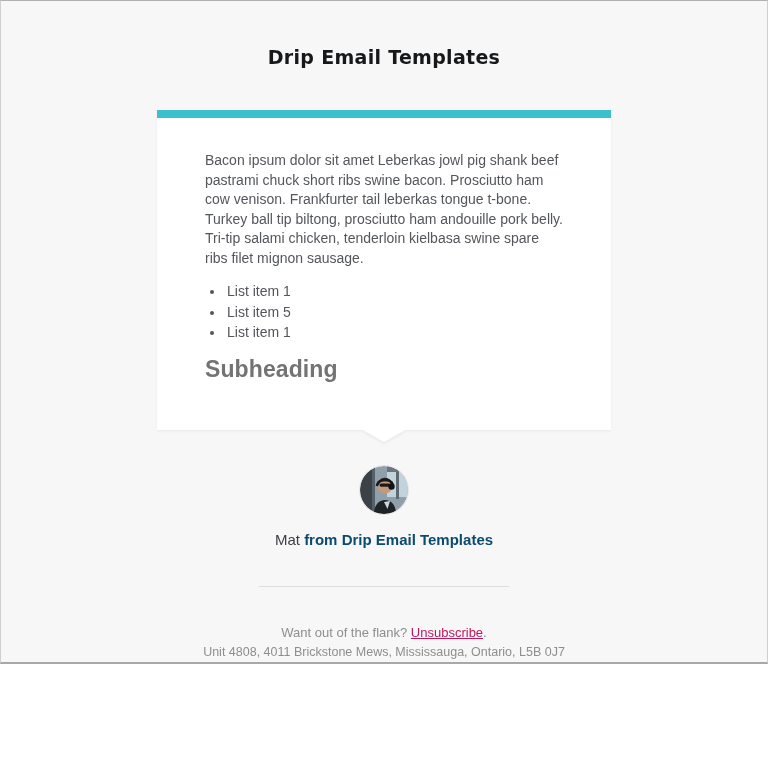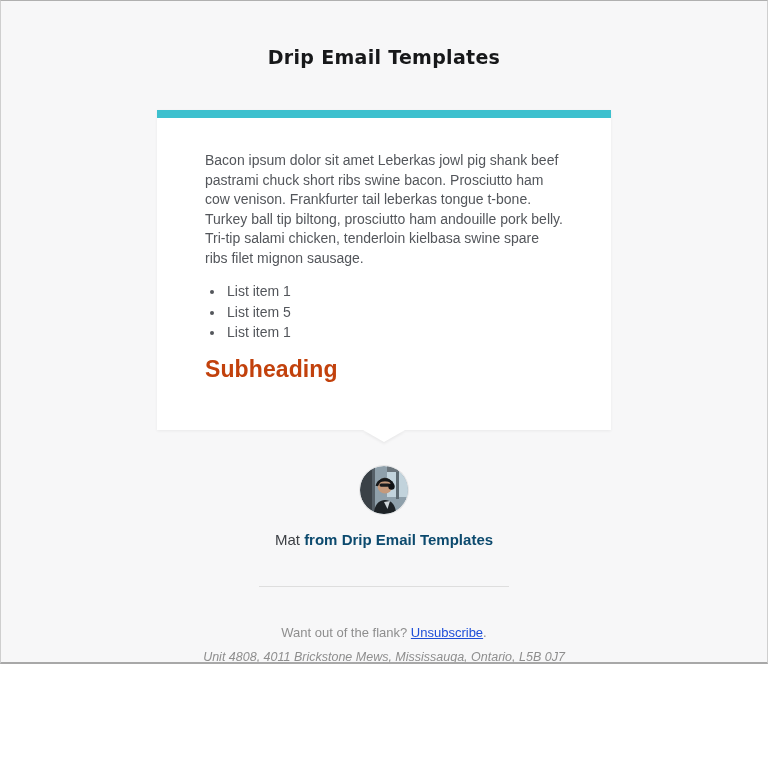--- a/index.html
+++ b/index.html
@@ -44,21 +44,21 @@
   .card-list {
     margin: 14px 0 0 4px;
     padding-left: 16px;
   }
   .card-list li { margin: 0 0 1px 0; padding-left: 2px; }
   .subheading {
     margin: 17px 0 13px;
     font-size: 23px;
     font-weight: 700;
     letter-spacing: 0.1px;
-    color: #c2410c;
+    color: #737373;
   }
   .card-pointer {
     width: 0; height: 0;
     margin: 0 auto;
     border-left: 21px solid transparent;
     border-right: 21px solid transparent;
     border-top: 12px solid #ffffff;
     filter: drop-shadow(0 2px 1px rgba(0,0,0,0.05));
   }
   .avatar-wrap {
@@ -87,24 +87,22 @@
     color: #8e8e8e;
     font-size: 13px;
     line-height: 1.45;
   }
   .footer a {
     color: #4a86db;
     text-decoration: underline;
     cursor: pointer;
   }
   .address {
-    margin-top: 5px;
     font-size: 12.5px;
     color: #8e8e8e;
-    font-style: italic;
   }
 </style>
 </head>
 <body>
 
 <div class="page">
 
   <h1 class="page-title">Drip Email Templates</h1>
 
   <div class="email-card">
@@ -148,17 +146,17 @@
   </div>
 
   <div class="byline">
     <span class="sender-name">Mat</span>
     <span class="sender-suffix">from Drip Email Templates</span>
   </div>
 
   <div class="divider"></div>
 
   <div class="footer">
-    <div><span>Want out of the flank? </span><a style="color: #1d4ed8;">Unsubscribe</a><span>.</span></div>
+    <div><span>Want out of the flank? </span><a style="color: #be185d;">Unsubscribe</a><span>.</span></div>
     <div class="address">Unit 4808, 4011 Brickstone Mews, Mississauga, Ontario, L5B 0J7</div>
   </div>
 
 </div>
 
 </body></html>

